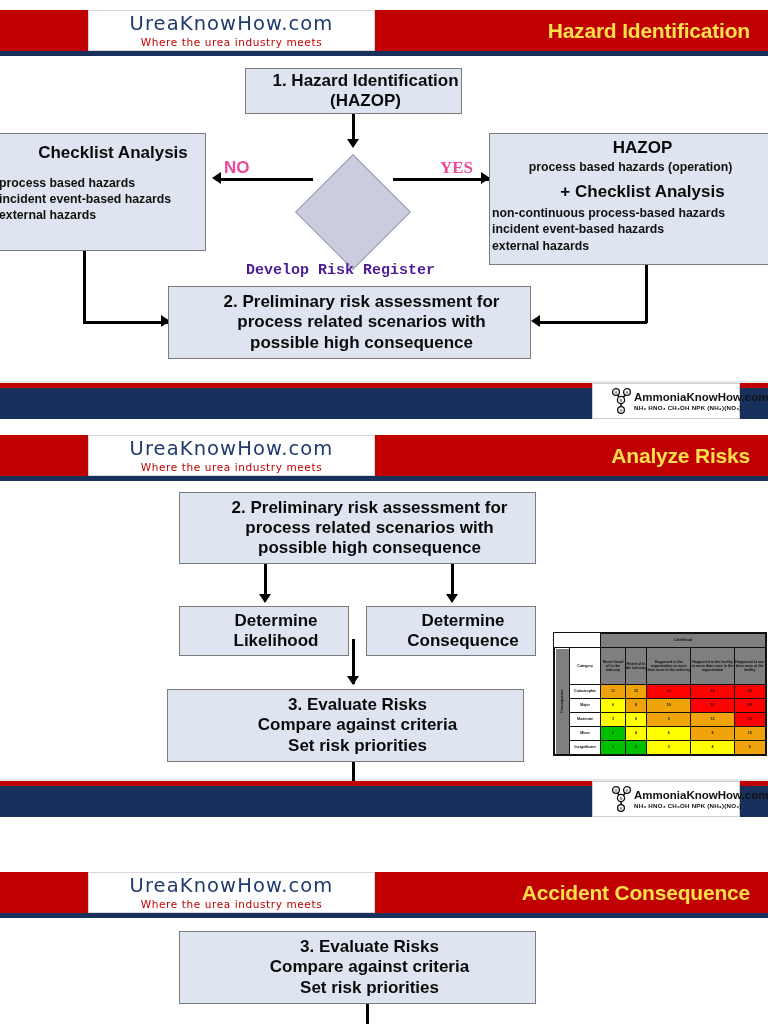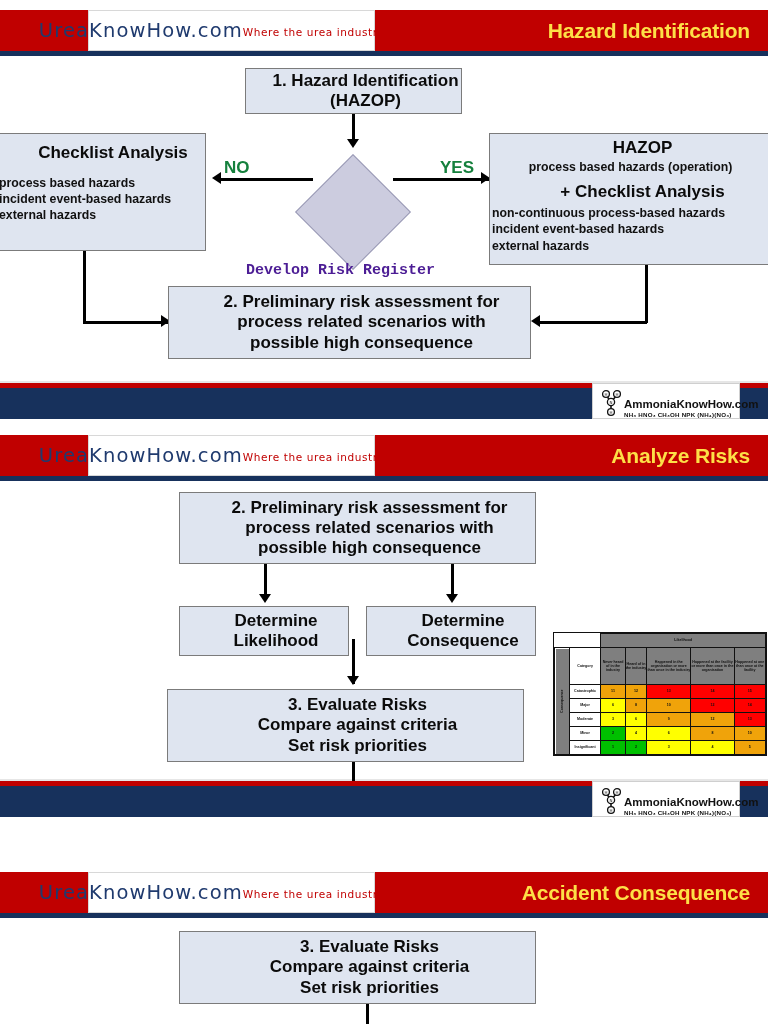--- a/index.html
+++ b/index.html
@@ -9,21 +9,21 @@
     font-family: "Liberation Sans", sans-serif;
     overflow: hidden;
   }
   .page { position: relative; width: 768px; height: 1024px; background:#fff; }
 
   
   .banner { position: relative; width: 768px; height: 41px; background: #c00000; }
   .banner .logo-box {
     position: absolute; left: 88px; top: 0px; width: 287px; height: 41px;
     background: #ffffff; border: 1px solid #d8d8d8;
-    display: flex; flex-direction: row; align-items: center; justify-content: center;
+    display: flex; flex-direction: column; align-items: center; justify-content: center;
   }
   .logo-main {
     font-family: "DejaVu Sans", sans-serif;
     font-size: 19.5px; letter-spacing: 1.1px; color: #1f3a6e;
     line-height: 1; white-space: nowrap;
   }
   .logo-sub {
     font-family: "DejaVu Sans", sans-serif;
     font-size: 10.5px; letter-spacing: 0.6px; color: #c00000;
     line-height: 1; margin-top: 3px; white-space: nowrap;
@@ -37,21 +37,21 @@
   .banner-underline { width: 768px; height: 5px; background: #17315c; }
   .banner-gap { width: 768px; height: 3px; background: #ffffff; }
 
   
   .footer { position: relative; width: 768px; }
   .footer .redline { width: 768px; height: 5px; background: #c00000; }
   .footer .navy { position: relative; width: 768px; height: 31px; background: #17315c; }
   .footer .akh-box {
     position: absolute; right: 28px; top: -5px; width: 148px; height: 36px;
     background: #ffffff; border: 1px solid #cfcfcf;
-    display: flex; align-items: flex-end; padding-left: 5px;
+    display: flex; align-items: center; padding-left: 15px;
   }
   .akh-mol { width: 26px; height: 30px; flex: 0 0 26px; }
   .akh-text { display: flex; flex-direction: column; justify-content: center; }
   .akh-name {
     font-family: "Liberation Sans", sans-serif; font-weight: bold;
     font-size: 11.5px; color: #111; line-height: 1.05; white-space: nowrap;
   }
   .akh-form {
     font-family: "Liberation Sans", sans-serif; font-weight: bold;
     font-size: 6.2px; color: #111; line-height: 1; margin-top: 2px; white-space: nowrap;
@@ -85,21 +85,21 @@
     border: 1px solid #9a9ab5;
     transform: rotate(45deg);
   }
   .diamond-label {
     position: absolute; text-align: center;
     font-family: "Liberation Sans", sans-serif;
     font-weight: bold; font-size: 11.5px; color: #16163a; line-height: 1.35;
   }
   .edge-label {
     position: absolute; font-family: "Liberation Sans", sans-serif;
-    font-weight: bold; font-size: 17px; color: #15803d;
+    font-weight: bold; font-size: 17px; color: #ec4899;
   }
   .riskreg {
     position: absolute; font-family: Liberation Mono, monospace;
     font-weight: bold; font-size: 15px; color: #4c1d95; white-space: nowrap;
   }
   .vline { position: absolute; background: #000; width: 2.5px; }
   .hline { position: absolute; background: #000; height: 2.5px; }
   .arr-d, .arr-l, .arr-r {
     position: absolute; width: 0; height: 0;
   }
@@ -161,21 +161,21 @@
       <div class="arr-d" style="left:347px;top:80px;"></div>
 
       <div class="diamond" style="left:312px;top:112px;width:82px;height:82px;"></div>
 
       <div class="hline" style="left:219px;top:119px;width:94px;"></div>
       <div class="arr-l" style="left:212px;top:113px;"></div>
       <div class="edge-label" style="left:224px;top:99px;">NO</div>
 
       <div class="hline" style="left:393px;top:119px;width:96px;"></div>
       <div class="arr-r" style="left:481px;top:113px;"></div>
-      <div class="edge-label" style="left:440px;top:99px;">YES</div>
+      <div class="edge-label" style="left:440px;top:99px;font-family:Liberation Serif, serif;">YES</div>
 
       <div class="fbox" style="left:-4px;top:74px;width:210px;height:118px;justify-content:flex-start;padding-top:9px;">
         <div class="ttl" style="margin-bottom:12px;">Checklist Analysis</div>
         <div class="lst">process based hazards</div>
         <div class="lst">incident event-based hazards</div>
         <div class="lst">external hazards</div>
       </div>
 
       <div class="fbox" style="left:489px;top:74px;width:283px;height:132px;justify-content:flex-start;padding-top:4px;">
         <div class="ttl" style="margin-bottom:2px;">HAZOP</div>

